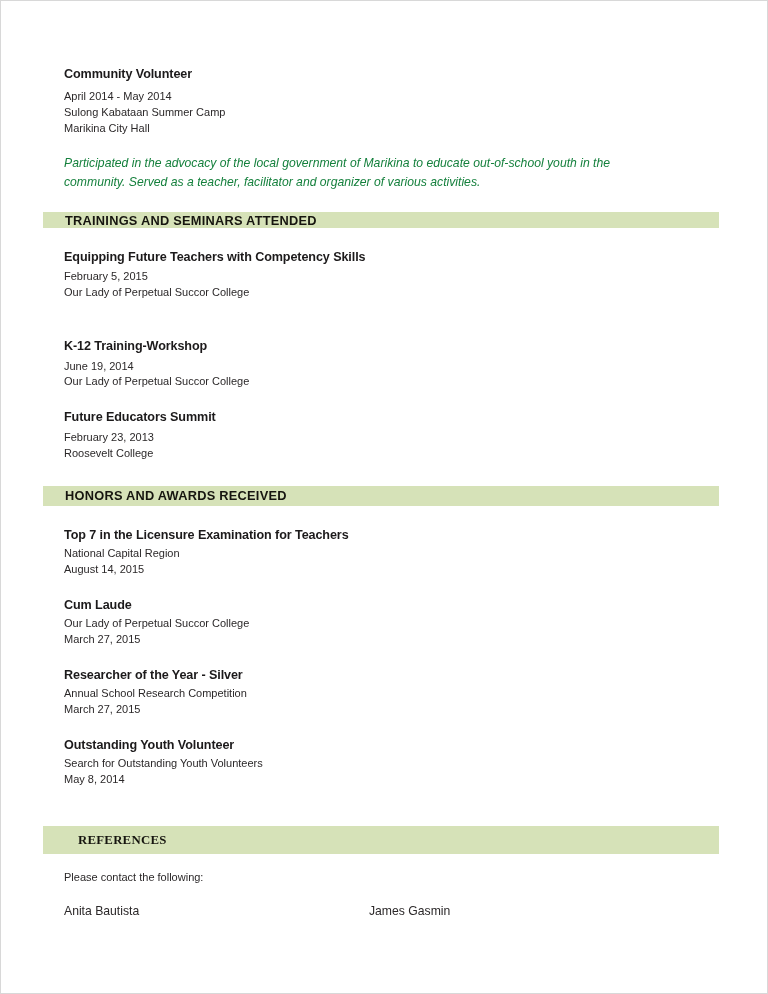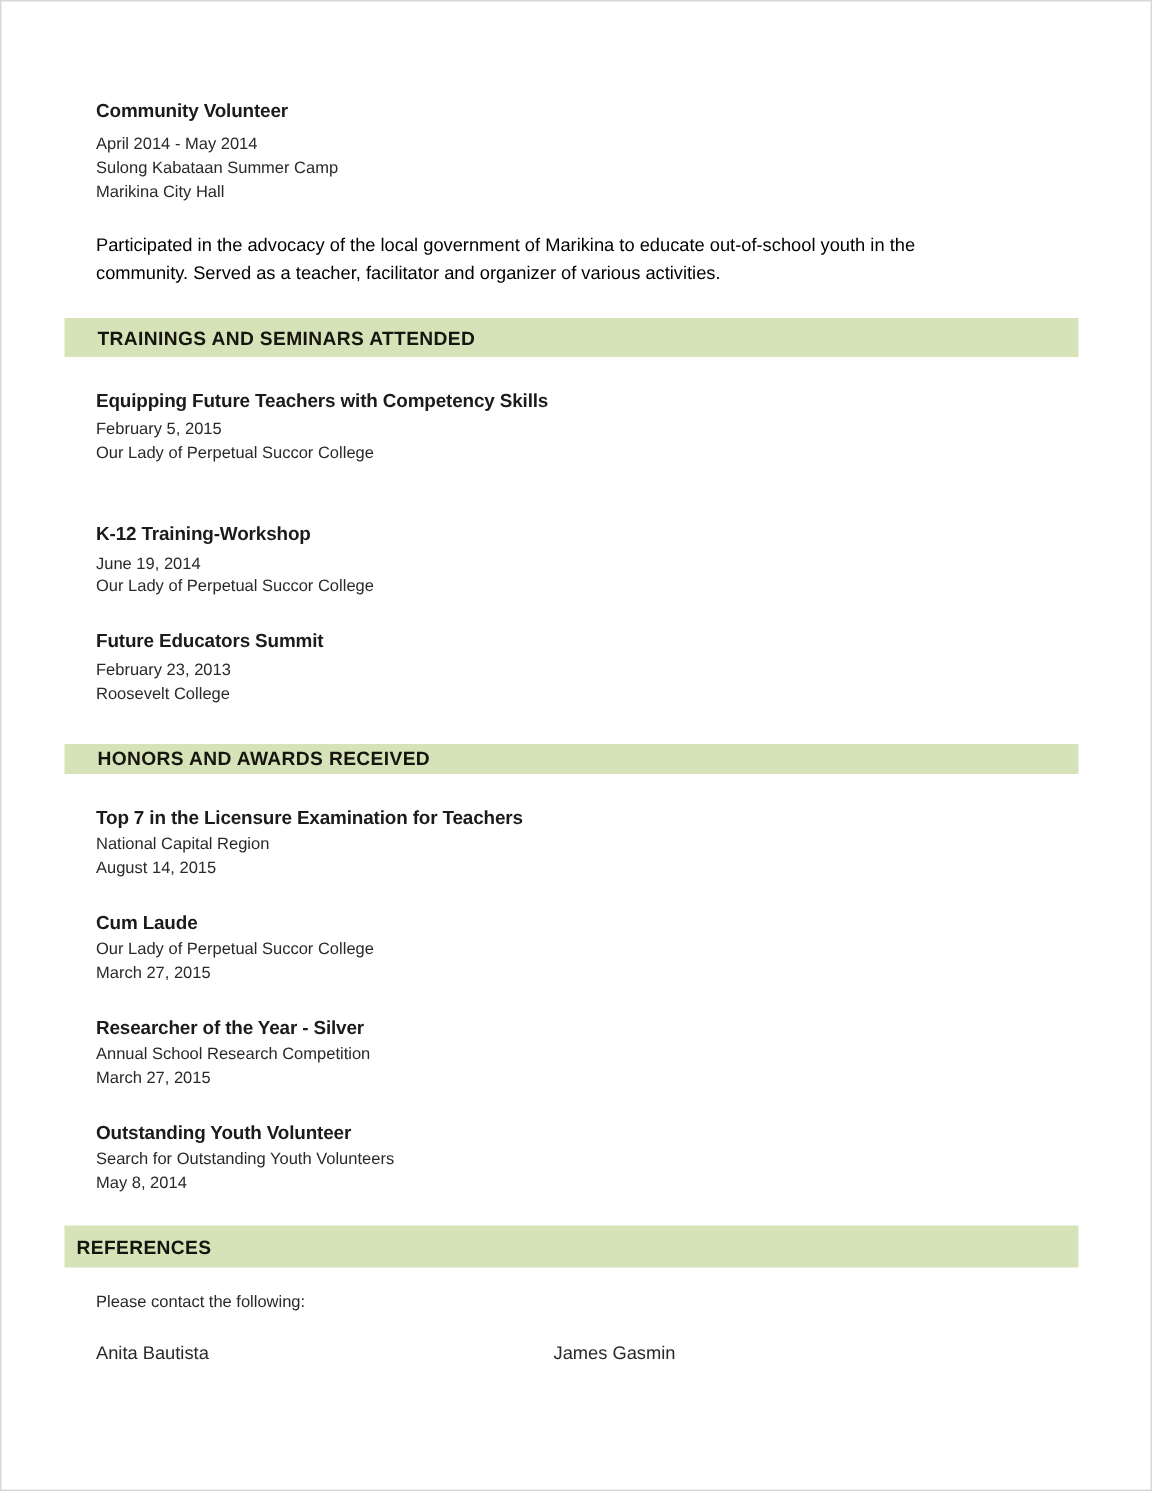--- a/index.html
+++ b/index.html
@@ -42,22 +42,23 @@
     color: #1c1a1b;
   }
   .entry-line {
     font-size: 11px;
     font-weight: normal;
     line-height: 1.45;
     color: #2b2829;
   }
   .desc {
     font-size: 12.2px;
+    font-style: italic;
     line-height: 1.52;
-    color: #000000;
+    color: #15803d;
     max-width: 590px;
   }
 
   
   .band {
     position: relative;
     box-sizing: border-box;
     margin-left: 42px;
     width: 676px;
     background: #d6e2b8;
@@ -100,21 +101,21 @@
     <div class="content" style="padding-top:64px;">
       <div class="entry-title">Community Volunteer</div>
       <div style="height:6px"></div>
       <div class="entry-line">April 2014 - May 2014</div>
       <div class="entry-line">Sulong Kabataan Summer Camp</div>
       <div class="entry-line">Marikina City Hall</div>
       <div style="height:17px"></div>
       <div class="desc">Participated in the advocacy of the local government of Marikina to educate out-of-school youth in the community. Served as a teacher, facilitator and organizer of various activities.</div>
     </div>
 
-    <div class="band" style="margin-top:21px; height:26px; padding-left:22px;">
+    <div class="band" style="margin-top:21px; height:16px; padding-left:22px;">
       <span class="band-label">TRAININGS AND SEMINARS ATTENDED</span>
     </div>
 
     <div class="content" style="padding-top:20px;">
 
       <div>
         <div class="entry-title">Equipping Future Teachers with Competency Skills</div>
         <div style="height:3px"></div>
         <div class="entry-line">February 5, 2015</div>
         <div class="entry-line">Our Lady of Perpetual Succor College</div>
@@ -176,21 +177,21 @@
       <div class="gap-md"></div>
 
       <div>
         <div class="entry-title">Outstanding Youth Volunteer</div>
         <div style="height:2px"></div>
         <div class="entry-line">Search for Outstanding Youth Volunteers</div>
         <div class="entry-line">May 8, 2014</div>
       </div>
     </div>
 
-    <div class="band" style="margin-top:19px; height:28px; padding-left:8px;">
+    <div class="band" style="margin-top:38px; height:28px; padding-left:35px;font-family:Liberation Serif, serif;">
       <span class="band-label">REFERENCES</span>
     </div>
 
     <div class="content" style="padding-top:16px;">
       <div class="entry-line">Please contact the following:</div>
     </div>
 
     <div style="height:17px"></div>
 
     <div class="ref-cols">

